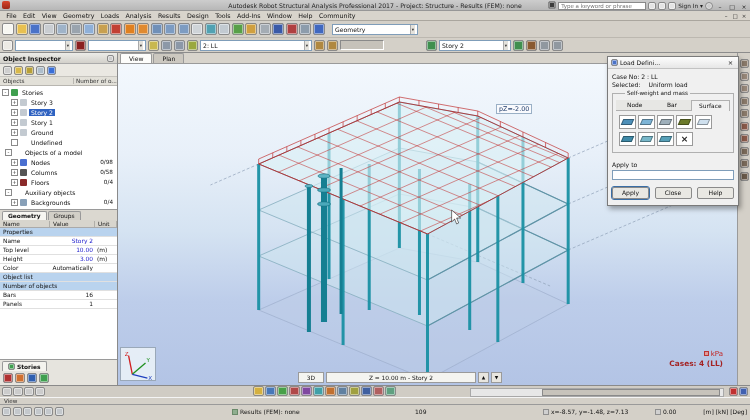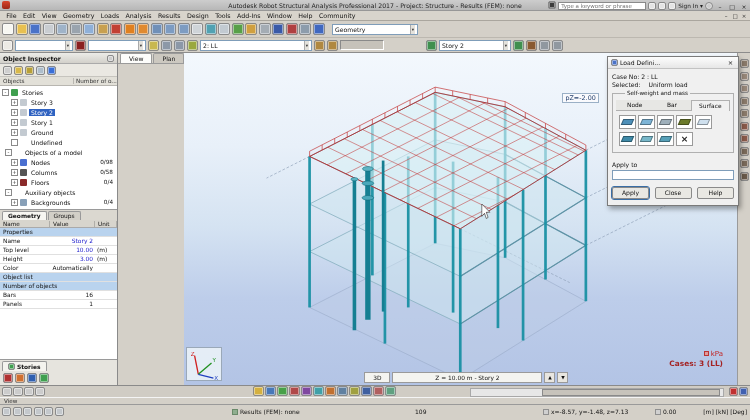--- a/index.html
+++ b/index.html
@@ -58,21 +58,21 @@
 .unit{flex:1;padding-left:2px}
 .prow.section{background:#b9d3ee}
 .prow.section .nm{width:100%}
 #pfill{flex:1;background:#fff}
 .pbottom{border-top:1px solid #9a9a9a;background:#e6e4de;padding:1px 2px}
 .stab{display:inline-flex;align-items:center;gap:2px;border:1px solid #999;border-bottom:none;background:#f4f3ee;padding:0 5px;height:10px;font-weight:bold;font-size:5.9px;border-radius:2px 2px 0 0}
 .stab .chip{width:7px;height:7px}
 .pbicons{display:flex;gap:2px;padding:2px 1px 1px 1px}
 .pbicons .chip{width:10px;height:10px}
 
-#viewport{flex:1;display:flex;flex-direction:row;position:relative;min-width:0}
+#viewport{flex:1;display:flex;flex-direction:column;position:relative;min-width:0}
 #vtabs{height:11px;background:#d8d4cc;display:flex;align-items:flex-end;padding-left:2px;gap:1px;border-bottom:1px solid #9a9a9a}
 .vtab{padding:1px 8px;border:1px solid #9a9a9a;border-bottom:none;background:#ccc8c0;font-size:6.1px;border-radius:2px 2px 0 0}
 .vtab.active{background:#fdfdfb}
 #canvas{flex:1;position:relative;background:linear-gradient(180deg,#f3f8fd 0%,#e8f0f9 28%,#d5e3f2 52%,#bdcdea 74%,#b3c4e5 100%);overflow:hidden}
 #canvas svg.model{position:absolute;inset:0;width:100%;height:100%}
 #pz-label{position:absolute;left:378px;top:40px;background:rgba(249,251,253,.9);border:1px solid #9ab0c6;color:#24406e;font-size:6.4px;padding:0 2px;white-space:nowrap}
 #kpa-block{position:absolute;right:14px;bottom:16px;text-align:right;line-height:10px;white-space:nowrap}
 #kpa-line{color:#c22524;font-size:7px}
 #kpa-line .sq{display:inline-block;width:5px;height:5px;background:#e09a9a;border:1px solid #b33;margin-right:2px}
 #cases-line{color:#a42222;font-size:7.4px;font-weight:bold}
@@ -539,21 +539,21 @@
           <ellipse cx="205" cy="126" rx="6.5" ry="2.2" fill="#4aa8ba" stroke="#0f6b7c" stroke-width="0.6"></ellipse>
           <ellipse cx="205" cy="140" rx="6.5" ry="2.2" fill="#4aa8ba" stroke="#0f6b7c" stroke-width="0.6"></ellipse>
           <ellipse cx="190" cy="122" rx="4" ry="1.6" fill="#5fb4c4" stroke="#0f6b7c" stroke-width="0.5"></ellipse>
         </g>
 
         <polygon points="332,146 332,158 335,155 337,160 339,159 337,154 341,154" fill="#fff" stroke="#222" stroke-width="0.6"></polygon>
       </svg>
       <span id="pz-label">pZ=-2.00</span>
       <div id="kpa-block">
         <div id="kpa-line"><span class="sq"></span><span>kPa</span></div>
-        <div id="cases-line">Cases: 3 (LL)</div>
+        <div id="cases-line">Cases: 4 (LL)</div>
       </div>
       <div id="triad">
         <svg viewBox="0 0 36 34" width="34" height="32">
           <line x1="12" y1="28" x2="8" y2="8" stroke="#d02020" stroke-width="1.4"></line>
           <line x1="12" y1="28" x2="26" y2="16" stroke="#209020" stroke-width="1.4"></line>
           <line x1="12" y1="28" x2="28" y2="32" stroke="#2040c0" stroke-width="1.4"></line>
           <text x="4" y="8" font-size="6" fill="#d02020">Z</text>
           <text x="27" y="15" font-size="6" fill="#209020">Y</text>
           <text x="29" y="34" font-size="6" fill="#2040c0">X</text>
         </svg>

